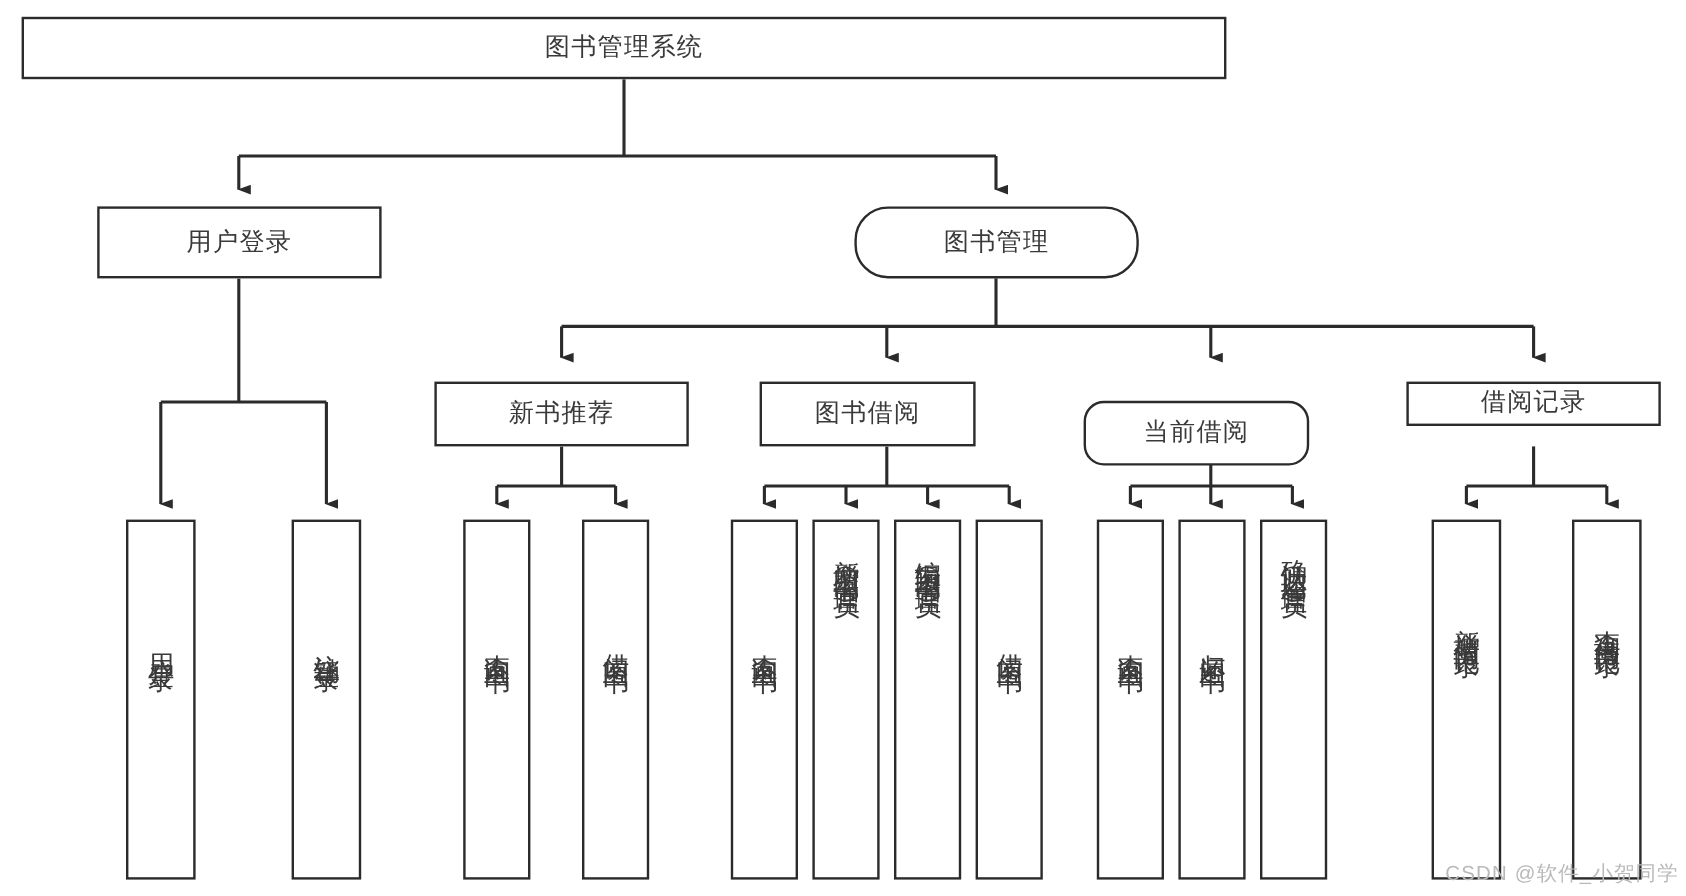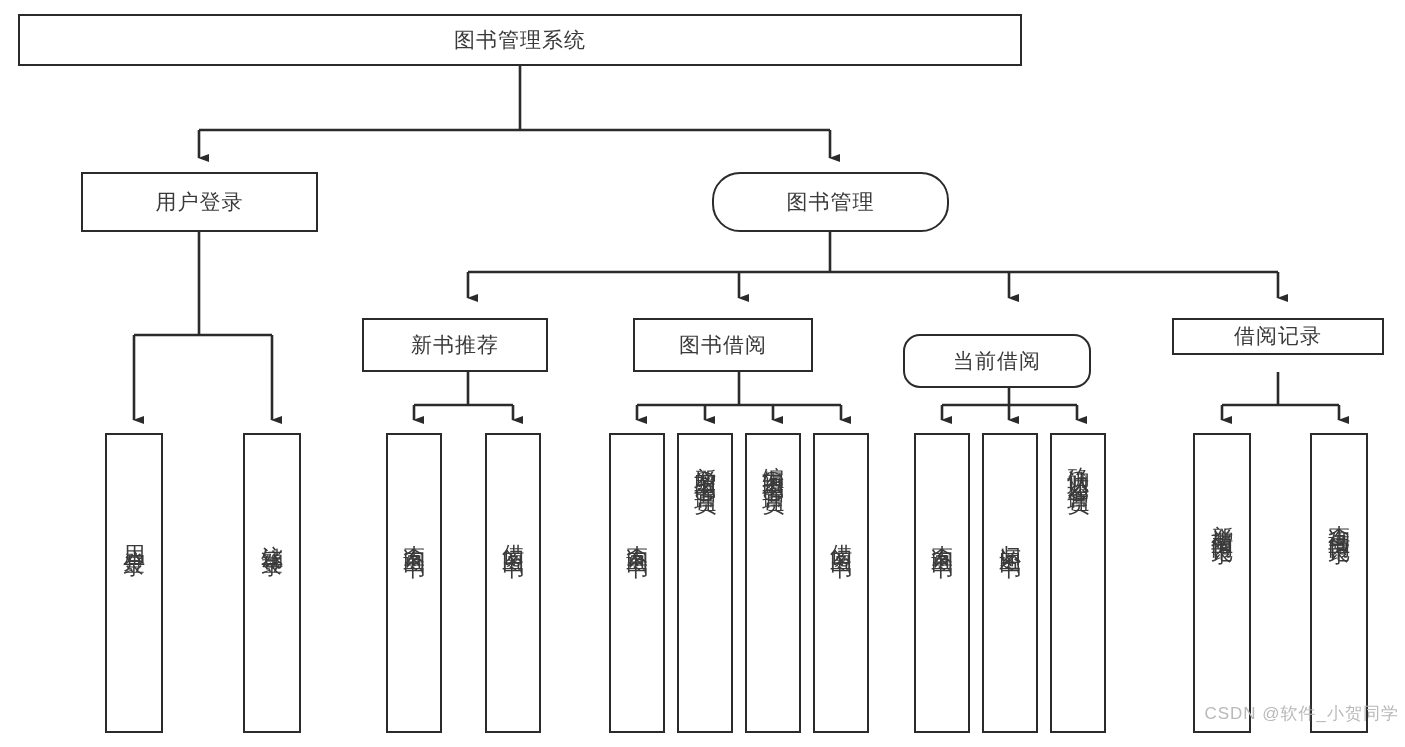--- a/index.html
+++ b/index.html
@@ -48,21 +48,21 @@
     line-height:1.12;
     letter-spacing:4px;
     white-space:nowrap;
   }
   
   .node.v.mid{padding-top:92px;}
   .node.v.mid2{padding-top:72px;}
 
   .watermark{
     position:absolute;
-    right:6px;bottom:22px;
+    right:6px;bottom:8px;
     font-size:17px;
     color:#b9b9b9;
     letter-spacing:1px;
     white-space:nowrap;
     margin-top:48px;
   }
 </style>
 </head>
 <body>
 
@@ -122,21 +122,21 @@
     <span class="lbl">图书管理系统</span>
   </div>
 
   <div class="node h" style="left:81px;top:172px;width:237px;height:60px;">
     <span class="lbl">用户登录</span>
   </div>
   <div class="node h" style="left:712px;top:172px;width:237px;height:60px;border-radius:28px;">
     <span class="lbl">图书管理</span>
   </div>
 
-  <div class="node h" style="left:362px;top:318px;width:186px;height:54px;">
+  <div class="node h" style="left:362px;top:318px;width:212px;height:54px;">
     <span class="lbl">新书推荐</span>
   </div>
   <div class="node h" style="left:633px;top:318px;width:180px;height:54px;">
     <span class="lbl">图书借阅</span>
   </div>
   <div class="node h" style="left:903px;top:334px;width:188px;height:54px;border-radius:17px;">
     <span class="lbl">当前借阅</span>
   </div>
   <div class="node h" style="left:1172px;top:318px;width:212px;height:37px;">
     <span class="lbl">借阅记录</span>

